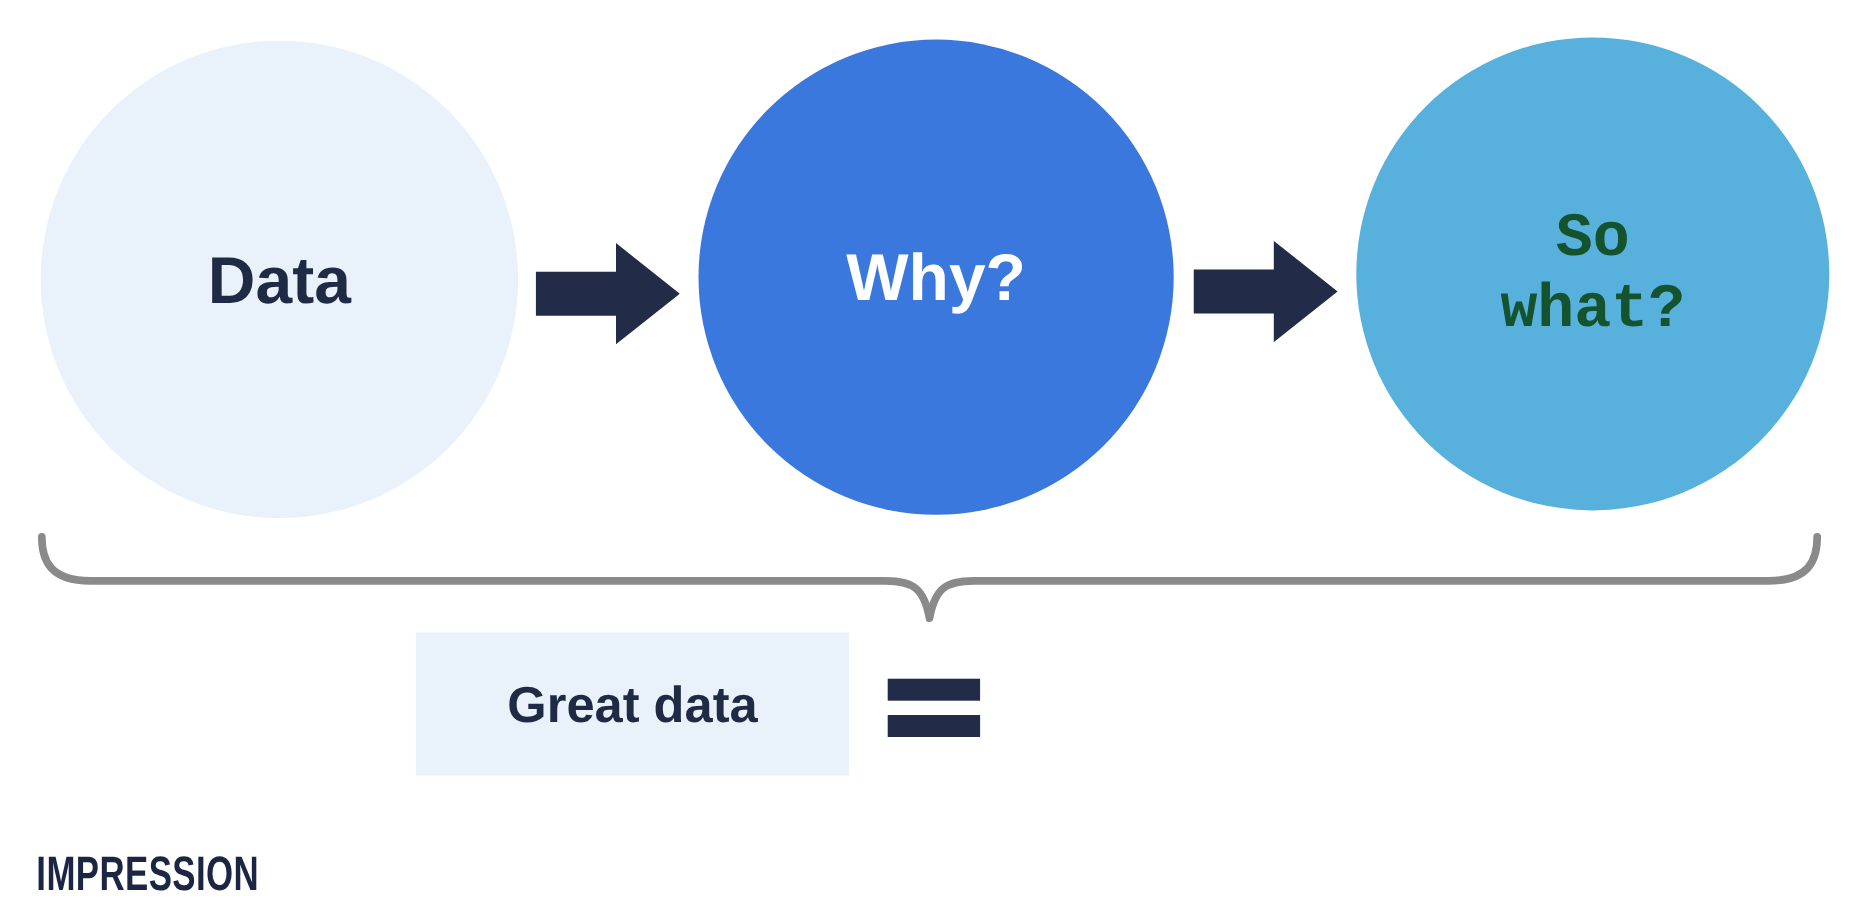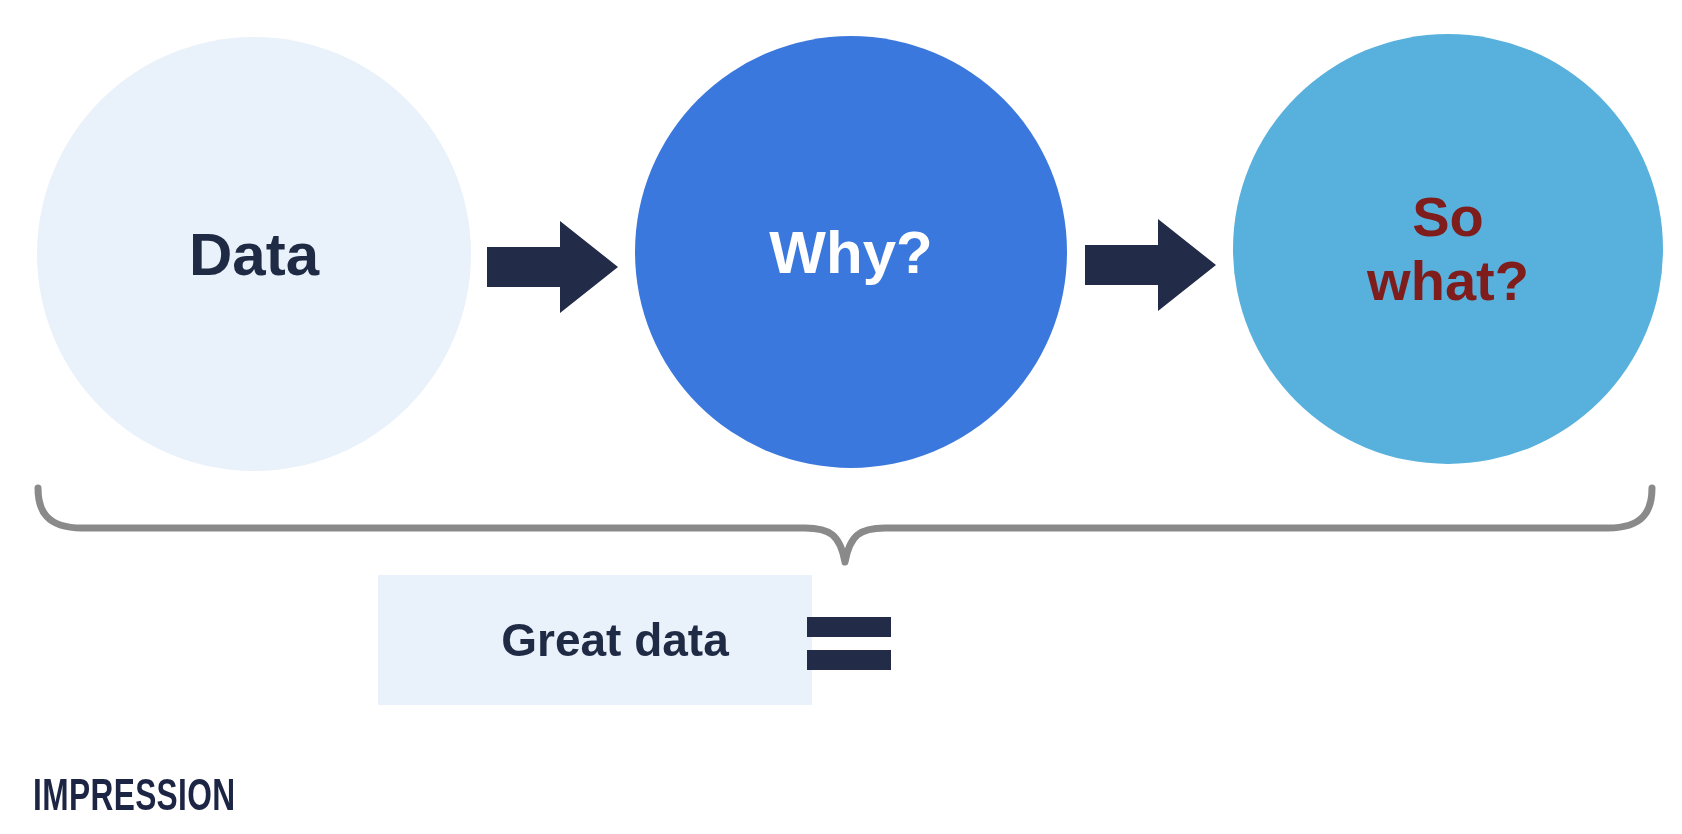--- a/index.html
+++ b/index.html
@@ -33,21 +33,21 @@
   
   .brace { position: absolute; left: 30px; top: 480px; width: 1630px; height: 100px; }
 
   
   .eq-box {
     position: absolute;
     display: flex; align-items: center; justify-content: center;
     font-weight: 700; font-size: 46px;
     top: 575px; height: 130px;
   }
-  .eq-left  { left: 378px; width: 394px; padding-left: 40px; }
+  .eq-left  { left: 378px; width: 394px; }
   .eq-right { left: 929px; width: 435px; }
   .equals {
     position: absolute; left: 807px; top: 617px;
     width: 84px; height: 53px;
     display: flex; flex-direction: column; justify-content: space-between;
   }
   .equals .bar { height: 20px; }
   .sr {
     position: absolute; width: 1px; height: 1px;
     overflow: hidden; clip: rect(0 0 0 0); white-space: nowrap;
@@ -76,21 +76,21 @@
 
   <div class="circle circle-why" style="background: rgb(59, 120, 221);">
     <span class="label" style="color: rgb(255, 255, 255);">Why?</span>
   </div>
 
   <svg class="arrow arrow-2" viewBox="0 0 131 92">
     <polygon points="0,26 73,26 73,0 131,46 73,92 73,66 0,66" style="fill: rgb(34, 43, 71);"></polygon>
   </svg>
 
   <div class="circle circle-sowhat" style="background: rgb(88, 177, 220);">
-    <span class="label" style="color: #7f1d1d;">So what?</span>
+    <span class="label" style="color: #14532d; font-family: Liberation Mono, monospace;">So what?</span>
   </div>
 
   <svg class="brace" viewBox="0 0 1630 100">
     <path d="M 8 8 C 8 30 16 48 52 48 L 775 48 C 800 48 810 55 815 82
              C 820 55 830 48 855 48 L 1578 48 C 1614 48 1622 30 1622 8" fill="none" stroke-width="7" stroke-linecap="round" stroke-linejoin="round" style="stroke: rgb(138, 138, 138);"></path>
   </svg>
 
   <div class="eq-box eq-left" style="background: rgb(233, 241, 250);">
     <span style="color: rgb(31, 42, 68);">Great data</span>
   </div>

